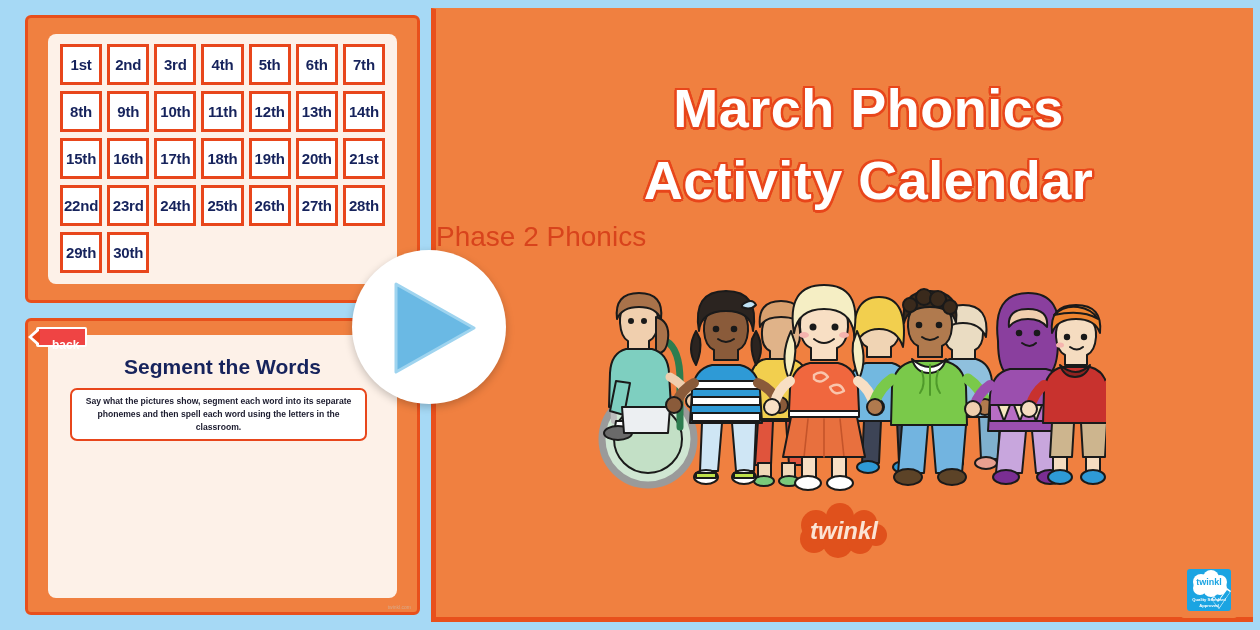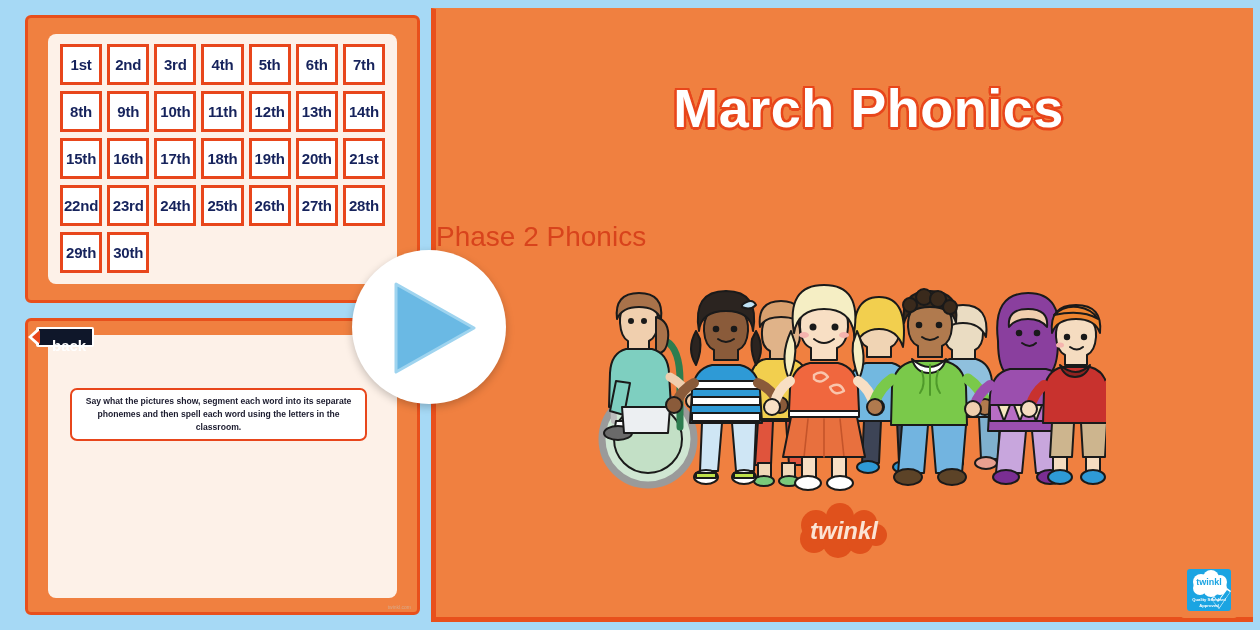--- a/index.html
+++ b/index.html
@@ -42,22 +42,22 @@
     font-size: 15px; font-weight: bold; color: #16235c;
     letter-spacing: -0.2px;
   }
 
   
   #thumb-segment { left: 25px; top: 318px; width: 395px; height: 297px; }
   #thumb-segment .thumb-inner { left: 20px; top: 14px; right: 20px; bottom: 14px; }
   .back-btn {
     position: absolute; left: 8px; top: 6px; z-index: 5;
     height: 17px; padding: 16px 6px 0 14px;
-    background: #0f172a; border: 2px solid #ffffff;
-    color: #ffffff; font-size: 15px; font-weight: bold;
+    background: #ef4444; border: 2px solid #ffffff;
+    color: #ffffff; font-size: 12px; font-weight: bold;
     display: flex; align-items: center; border-radius: 2px;
   }
   .back-btn::before {
     content: ""; position: absolute; left: -10px; top: -2px;
     border-top: 10px solid transparent; border-bottom: 10px solid transparent;
     border-right: 11px solid #ffffff;
   }
   .back-btn::after {
     content: ""; position: absolute; left: -6px; top: 1px;
     border-top: 7px solid transparent; border-bottom: 7px solid transparent;
@@ -179,37 +179,39 @@
         <div class="cal-cell">27th</div>
         <div class="cal-cell">28th</div>
         <div class="cal-cell">29th</div>
         <div class="cal-cell">30th</div>
       </div>
     </div>
   </div>
 
   <div class="thumb" id="thumb-segment">
     <div class="thumb-inner">
+      <div class="seg-title">Segment the Words</div>
       <div class="seg-instr">Say what the pictures show, segment each word into its separate phonemes and then spell each word using the letters in the classroom.</div>
     </div>
 
     <div class="back-btn">back</div>
 
     <div class="watermark">twinkl.com</div>
   </div>
 
   <div id="play-button">
     <svg width="88" height="94" viewBox="0 0 88 94">
       <polygon points="6,4 84,48 6,92" fill="#6ab9e4" stroke="#9fd4ef" stroke-width="3" stroke-linejoin="round"></polygon>
     </svg>
   </div>
 
   <div id="main-panel">
 
     <div class="main-title" id="title-line1">March Phonics</div>
+    <div class="main-title" id="title-line2">Activity Calendar</div>
     <div class="main-subtitle">Phase 2 Phonics</div>
 
     <div id="kids-illustration">
       <svg width="520" height="228" viewBox="0 0 520 228">
         <g stroke="#1a1a1a" stroke-width="2" stroke-linejoin="round" stroke-linecap="round">
 
           <path d="M176 64 q-1 -22 19 -22 q20 0 19 22 q0 12 -8 16 l0 10 l-22 0 l0 -10 q-8 -4 -8 -16z" fill="#e0b389"></path>
           <path d="M174 56 q-3 -26 21 -26 q24 0 21 26 q-4 -10 -21 -10 q-17 0 -21 10z" fill="#d8a06e"></path>
           <path d="M180 88 l24 0 q16 2 18 22 l2 38 l-62 0 l2 -38 q2 -20 16 -22z" fill="#f2cf4e"></path>
           <path d="M166 150 l56 0 l-3 44 l-16 0 l-3 -44 z" fill="#e0543c"></path>

